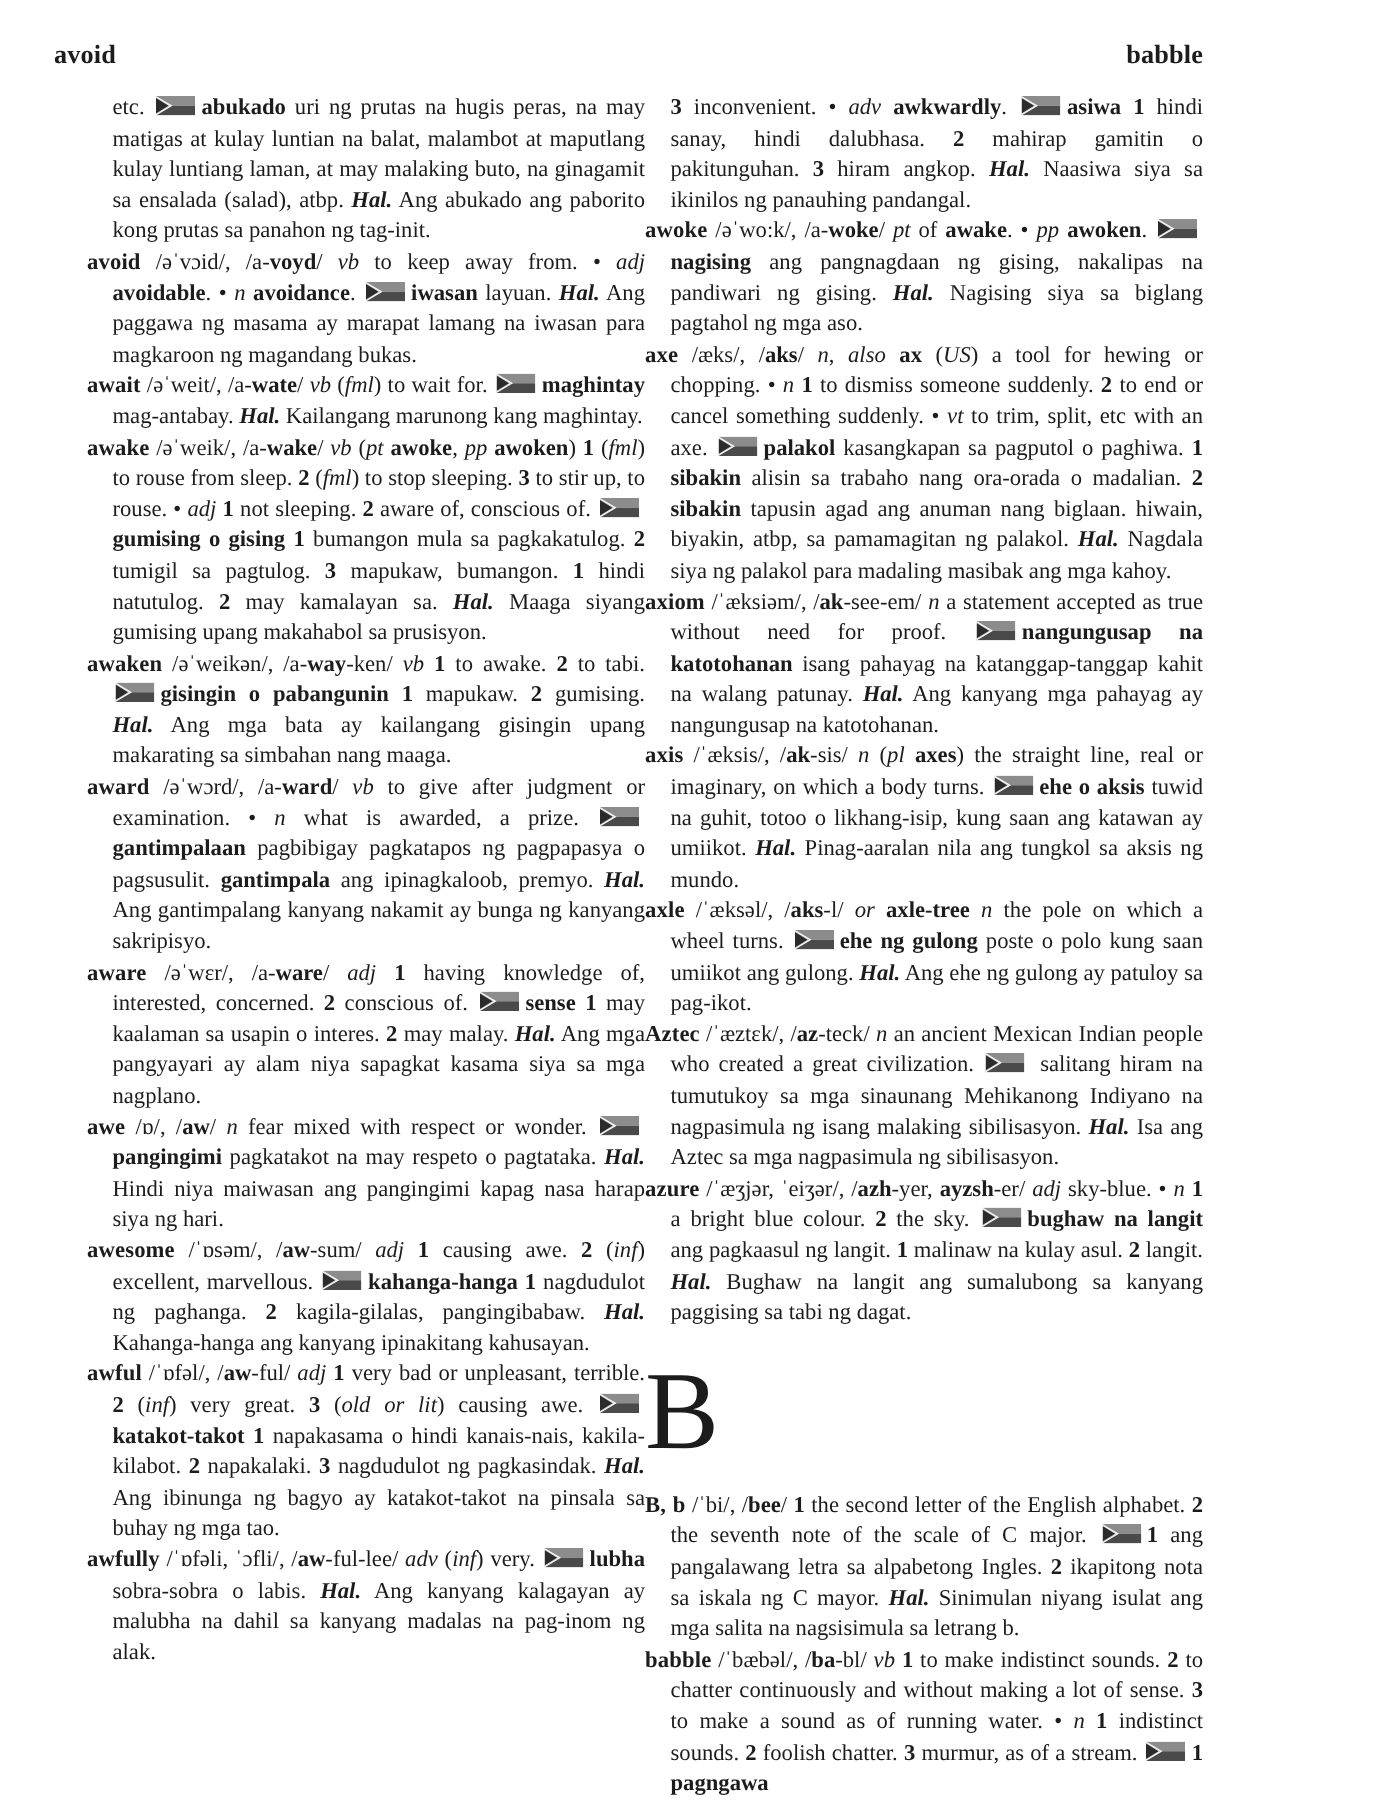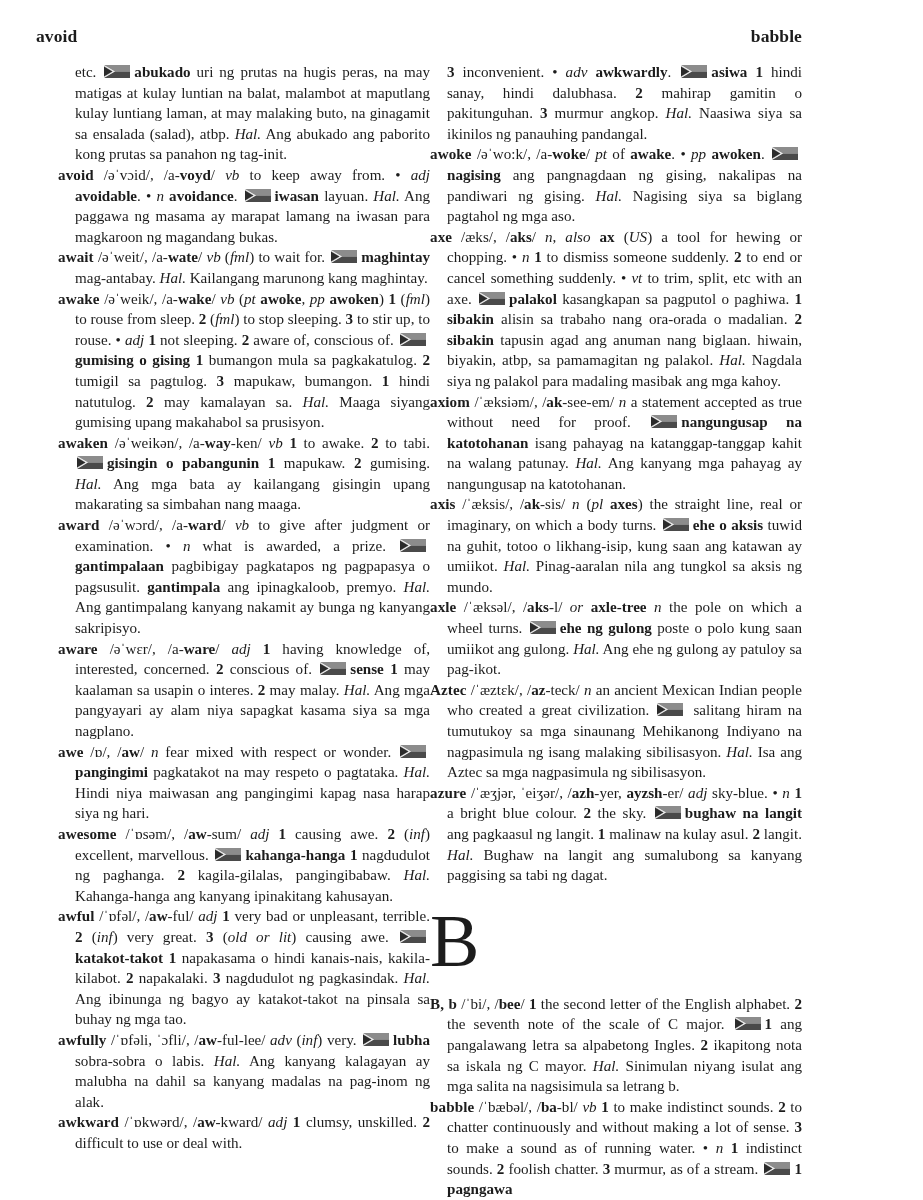--- a/index.html
+++ b/index.html
@@ -72,21 +72,21 @@
     text-align: justify;
   }
   .entry.cont {
     padding-left: 17px;
     text-indent: 0;
   }
 
   .hw { font-weight: bold; letter-spacing: .1px; }
   .b  { font-weight: bold; }
   .i  { font-style: italic; }
-  .bi { font-weight: normal; font-style: italic; margin-top: 17px; }
+  .bi { font-weight: bold; font-style: italic; margin-top: 17px; }
 
   
   .flag {
     display: inline-block;
     width: 26px;
     height: 13px;
     vertical-align: -1px;
     margin: 0 4px 0 2px;
     position: relative;
     overflow: hidden;
@@ -187,30 +187,29 @@
               <polygon points="0,0.6 9.8,6.5 0,12.4" fill="#d9d9d9"></polygon>
               <polygon points="0,1.4 8.4,6.5 0,11.6" fill="#2b2b2b"></polygon>
             </svg></span><span class="b">katakot-takot</span><span> </span><span class="b">1</span><span> napakasama o hindi kanais-nais, kakila-kilabot. </span><span class="b">2</span><span> napakalaki. </span><span class="b">3</span><span> nagdudulot ng pagkasindak. </span><span class="bi">Hal.</span><span> Ang ibinunga ng bagyo ay katakot-takot na pinsala sa buhay ng mga tao.</span></p>
         <p class="entry"><span class="hw">awfully</span><span> /ˈɒfəli, ˈɔfli/, /</span><span class="b">aw</span><span>-ful-lee/ </span><span class="i">adv</span><span> (</span><span class="i">inf</span><span>) very. </span><span class="flag"><svg width="26" height="13" viewBox="0 0 26 13" xmlns="http://www.w3.org/2000/svg">
               <rect x="0" y="0" width="26" height="6.5" fill="#8c8c8c"></rect>
               <rect x="0" y="6.5" width="26" height="6.5" fill="#4a4a4a"></rect>
               <polygon points="0,0 11,6.5 0,13" fill="#ffffff"></polygon>
               <polygon points="0,0.6 9.8,6.5 0,12.4" fill="#d9d9d9"></polygon>
               <polygon points="0,1.4 8.4,6.5 0,11.6" fill="#2b2b2b"></polygon>
             </svg></span><span class="b">lubha</span><span> sobra-sobra o labis. </span><span class="bi">Hal.</span><span> Ang kanyang kalagayan ay malubha na dahil sa kanyang madalas na pag-inom ng alak.</span></p>
-        <p class="entry"><span class="hw">awkward</span><span> /ˈɒkwərd/, /</span><span class="b">aw</span><span>-kward/ </span><span class="i">adj</span><span> </span><span class="b">1</span><span> clumsy, unskilled. </span><span class="b">2</span><span> difficult to use or deal with.</span></p>
       </div>
     <div class="col" id="col-right">
         <p class="entry cont"><span class="b">3</span><span> inconvenient. • </span><span class="i">adv</span><span> </span><span class="b">awkwardly</span><span>. </span><span class="flag"><svg width="26" height="13" viewBox="0 0 26 13" xmlns="http://www.w3.org/2000/svg">
               <rect x="0" y="0" width="26" height="6.5" fill="#8c8c8c"></rect>
               <rect x="0" y="6.5" width="26" height="6.5" fill="#4a4a4a"></rect>
               <polygon points="0,0 11,6.5 0,13" fill="#ffffff"></polygon>
               <polygon points="0,0.6 9.8,6.5 0,12.4" fill="#d9d9d9"></polygon>
               <polygon points="0,1.4 8.4,6.5 0,11.6" fill="#2b2b2b"></polygon>
-            </svg></span><span class="b">asiwa</span><span> </span><span class="b">1</span><span> hindi sanay, hindi dalubhasa. </span><span class="b">2</span><span> mahirap gamitin o pakitunguhan. </span><span class="b">3</span><span> murmur angkop. </span><span class="bi">Hal.</span><span> Naasiwa siya sa ikinilos ng panauhing pandangal.</span></p>
+            </svg></span><span class="b">asiwa</span><span> </span><span class="b">1</span><span> hindi sanay, hindi dalubhasa. </span><span class="b">2</span><span> mahirap gamitin o pakitunguhan. </span><span class="b">3</span><span> hiram angkop. </span><span class="bi">Hal.</span><span> Naasiwa siya sa ikinilos ng panauhing pandangal.</span></p>
         <p class="entry"><span class="hw">awoke</span><span> /əˈwo:k/, /a-</span><span class="b">woke</span><span>/ </span><span class="i">pt</span><span> of </span><span class="b">awake</span><span>. • </span><span class="i">pp</span><span> </span><span class="b">awoken</span><span>. </span><span class="flag"><svg width="26" height="13" viewBox="0 0 26 13" xmlns="http://www.w3.org/2000/svg">
               <rect x="0" y="0" width="26" height="6.5" fill="#8c8c8c"></rect>
               <rect x="0" y="6.5" width="26" height="6.5" fill="#4a4a4a"></rect>
               <polygon points="0,0 11,6.5 0,13" fill="#ffffff"></polygon>
               <polygon points="0,0.6 9.8,6.5 0,12.4" fill="#d9d9d9"></polygon>
               <polygon points="0,1.4 8.4,6.5 0,11.6" fill="#2b2b2b"></polygon>
             </svg></span><span class="b">nagising</span><span> ang pangnagdaan ng gising, nakalipas na pandiwari ng gising. </span><span class="bi">Hal.</span><span> Nagising siya sa biglang pagtahol ng mga aso.</span></p>
         <p class="entry"><span class="hw">axe</span><span> /æks/, /</span><span class="b">aks</span><span>/ </span><span class="i">n</span><span>, </span><span class="i">also</span><span> </span><span class="b">ax</span><span> (</span><span class="i">US</span><span>) a tool for hewing or chopping. • </span><span class="i">n</span><span> </span><span class="b">1</span><span> to dismiss someone suddenly. </span><span class="b">2</span><span> to end or cancel something suddenly. • </span><span class="i">vt</span><span> to trim, split, etc with an axe. </span><span class="flag"><svg width="26" height="13" viewBox="0 0 26 13" xmlns="http://www.w3.org/2000/svg">
               <rect x="0" y="0" width="26" height="6.5" fill="#8c8c8c"></rect>
               <rect x="0" y="6.5" width="26" height="6.5" fill="#4a4a4a"></rect>

